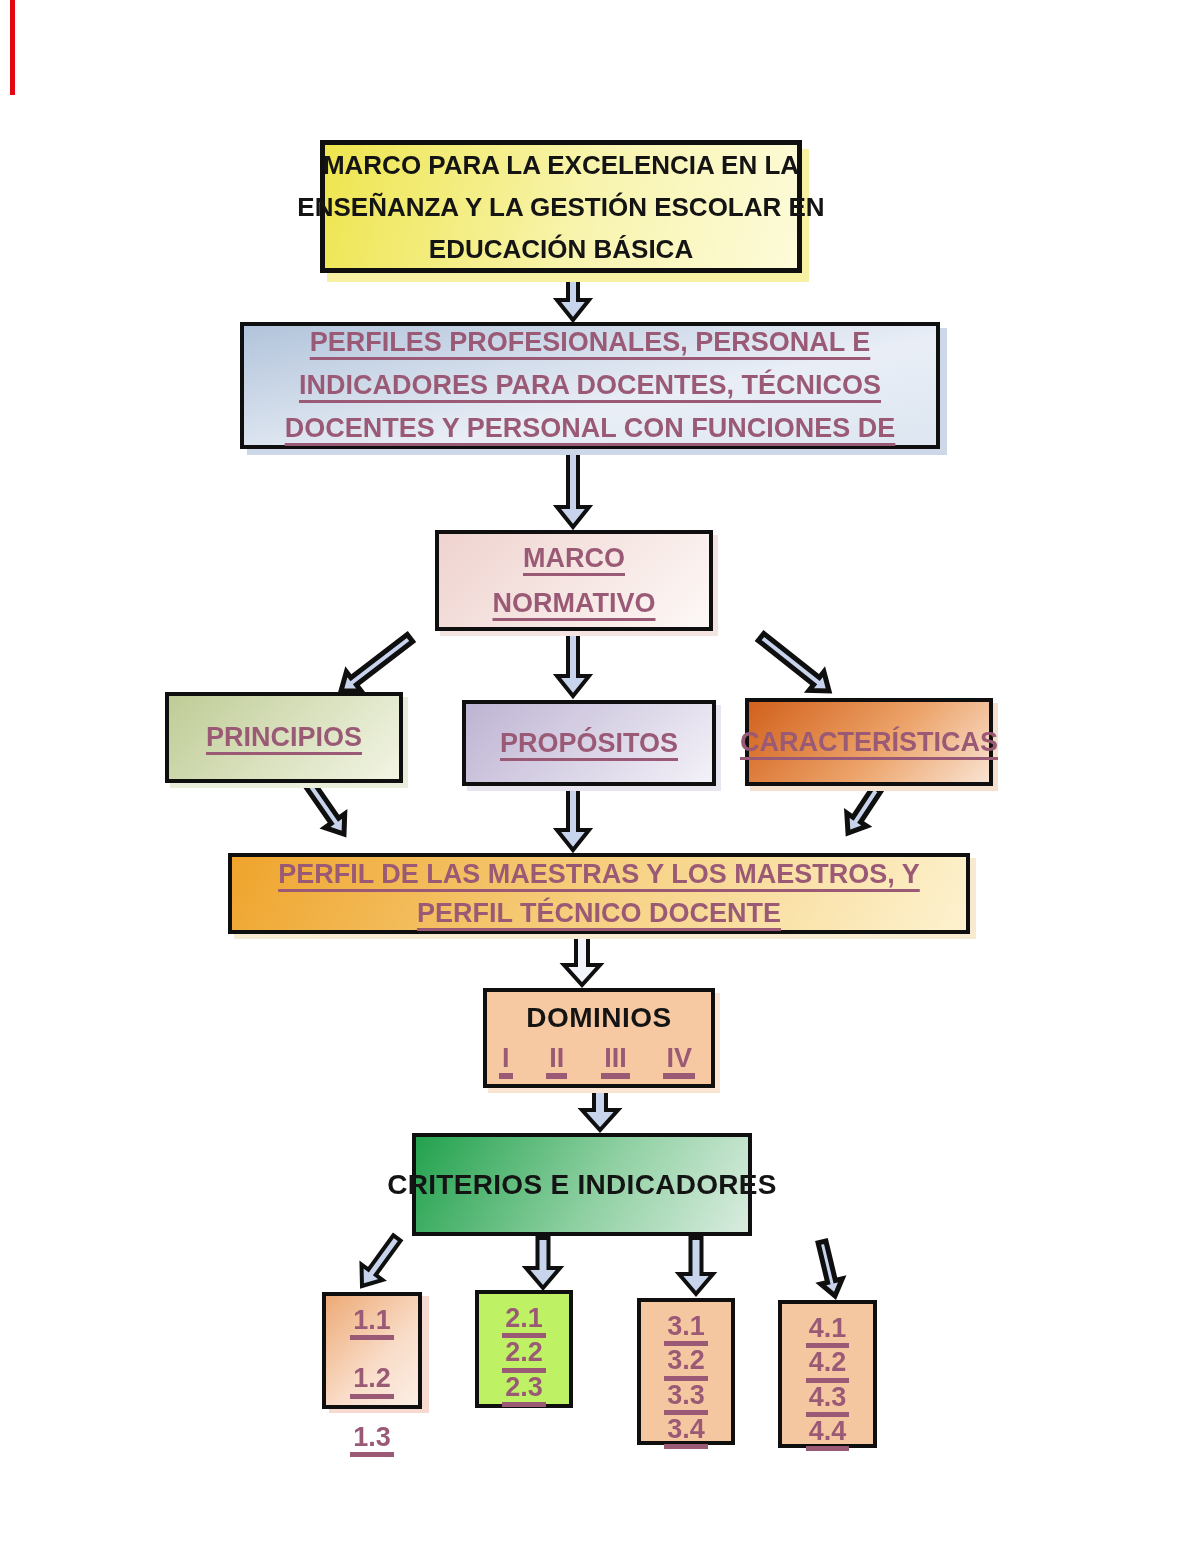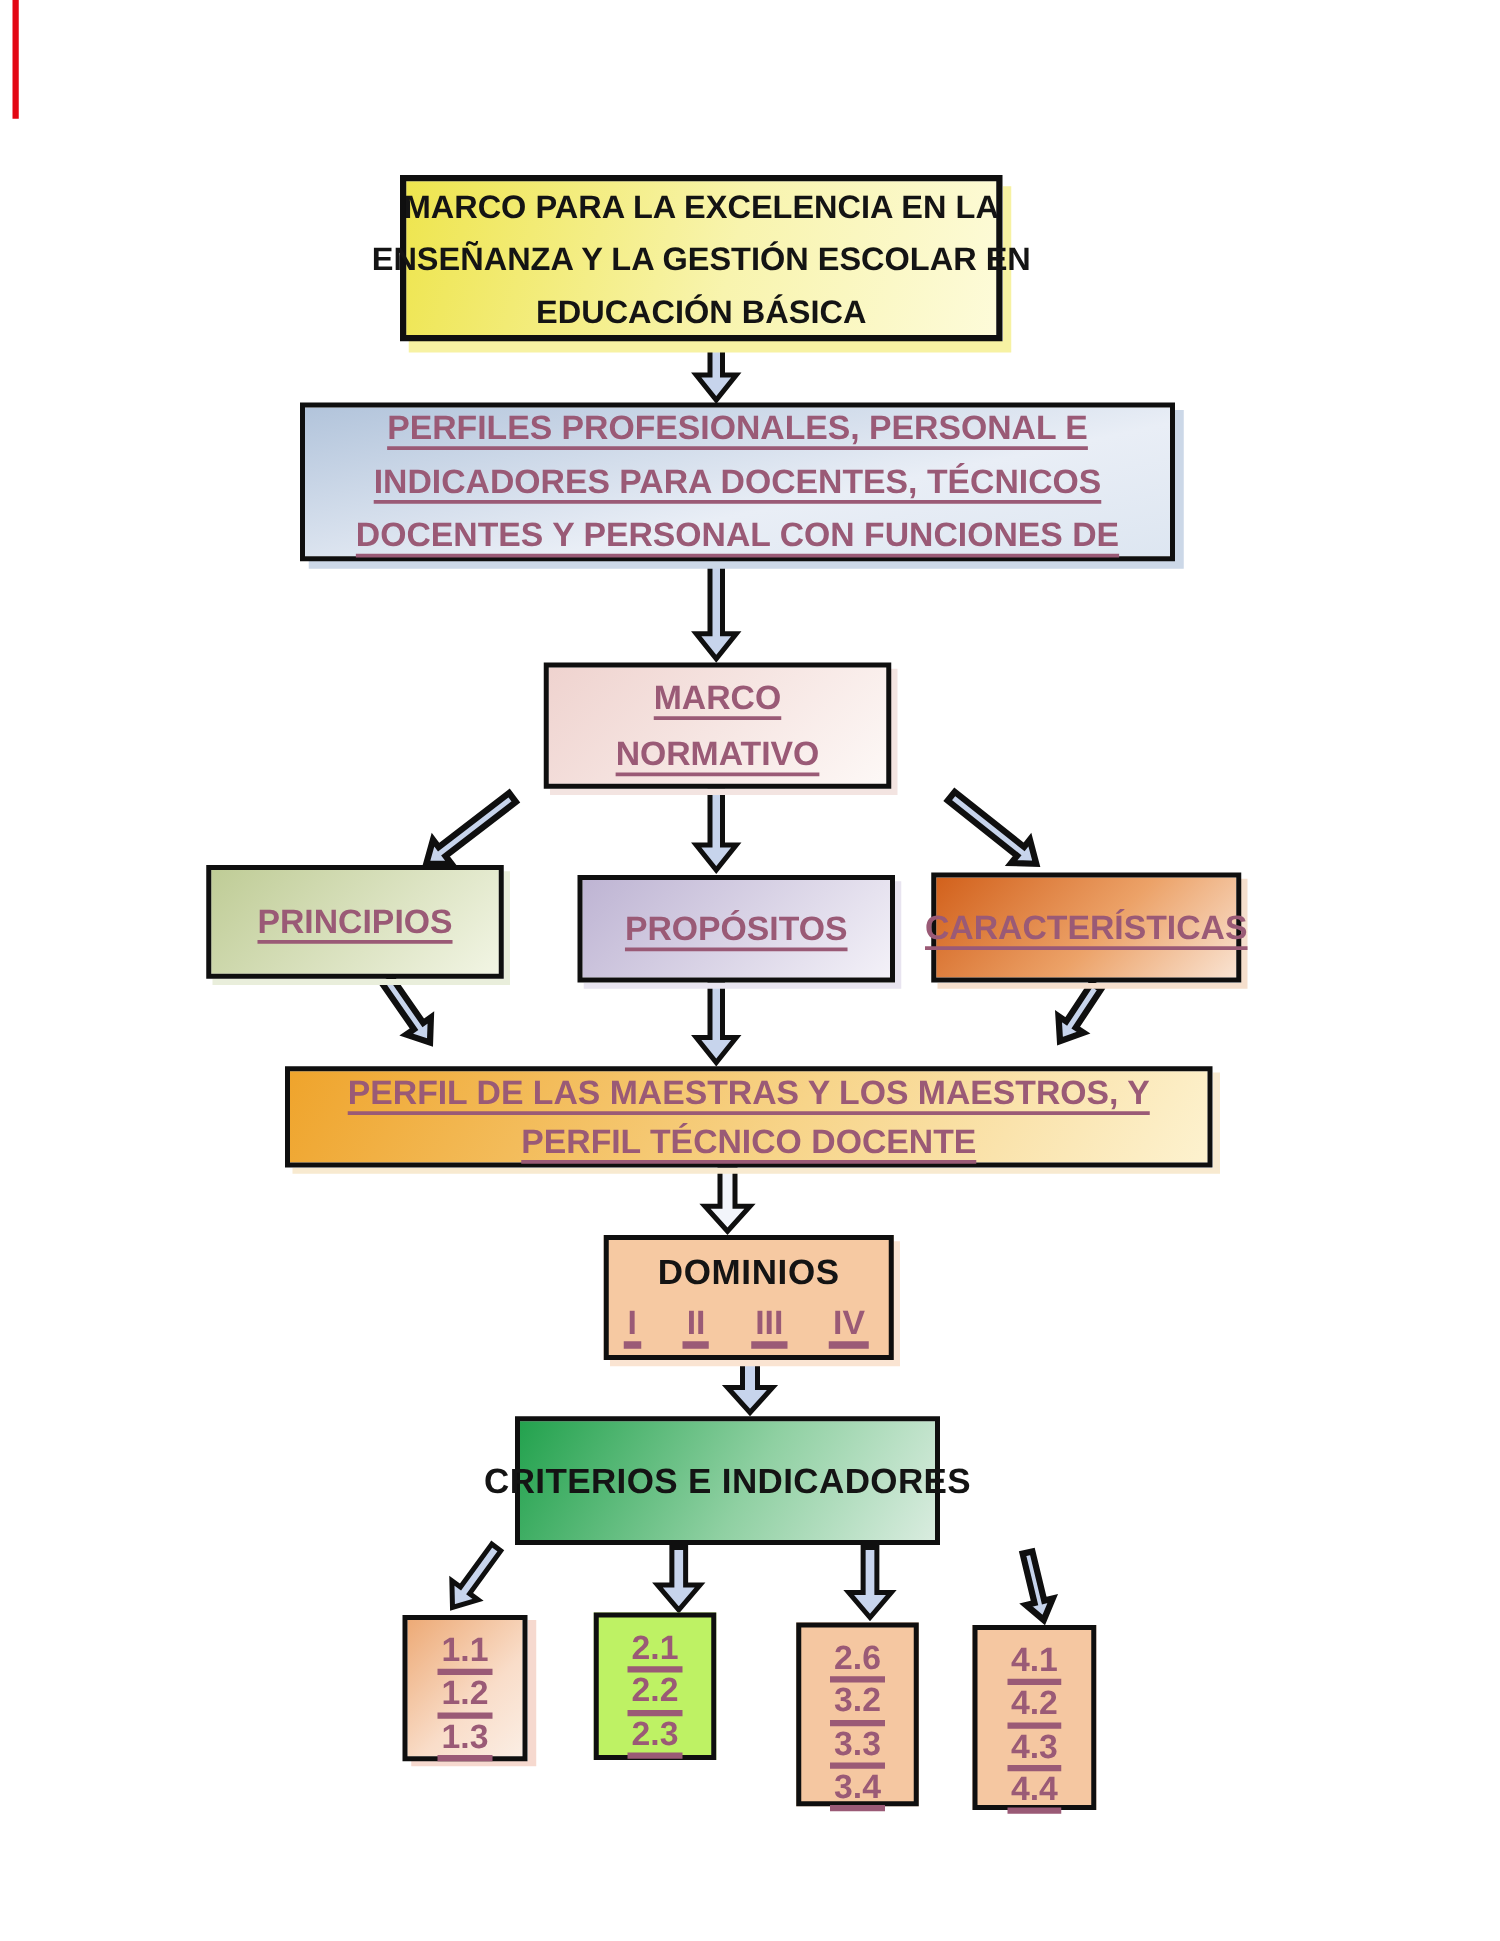--- a/index.html
+++ b/index.html
@@ -105,21 +105,21 @@
     font-size:27px;
   }
   .grp .item{
     display:inline-block;
     border-bottom:5px solid #9a5a76;
     padding:0 3px 1px 3px;
     line-height:1.05;
   }
   .b-g1{left:322px;top:1292px;width:100px;height:117px;
     background:linear-gradient(135deg,#edaa76 0%,#f9ddc9 60%,#fbeee4 100%);
-    box-shadow:7px 4px 0 #f6d9cf;}
+    box-shadow:7px 4px 0 #f6d9cf;gap:24px;}
   .b-g2{left:475px;top:1290px;width:98px;height:118px;background:#bef264;}
   .b-g3{left:637px;top:1298px;width:98px;height:147px;background:#f5c7a1;}
   .b-g4{left:778px;top:1300px;width:99px;height:148px;background:#f5c7a1;}
   .arrows{
     position:absolute;left:0;top:0;width:1200px;height:1553px;
     pointer-events:none;
   }
   .red-mark{
     position:absolute;left:10px;top:0;width:5px;height:95px;
     background:#e30613;
@@ -203,21 +203,21 @@
     <span class="item">1.3</span>
   </div>
 
   <div class="box b-g2 grp mauve">
     <span class="item">2.1</span>
     <span class="item">2.2</span>
     <span class="item">2.3</span>
   </div>
 
   <div class="box b-g3 grp mauve">
-    <span class="item">2.6</span>
+    <span class="item">3.1</span>
     <span class="item">3.2</span>
     <span class="item">3.3</span>
     <span class="item">3.4</span>
   </div>
 
   <div class="box b-g4 grp mauve">
     <span class="item">4.1</span>
     <span class="item">4.2</span>
     <span class="item">4.3</span>
     <span class="item">4.4</span>

